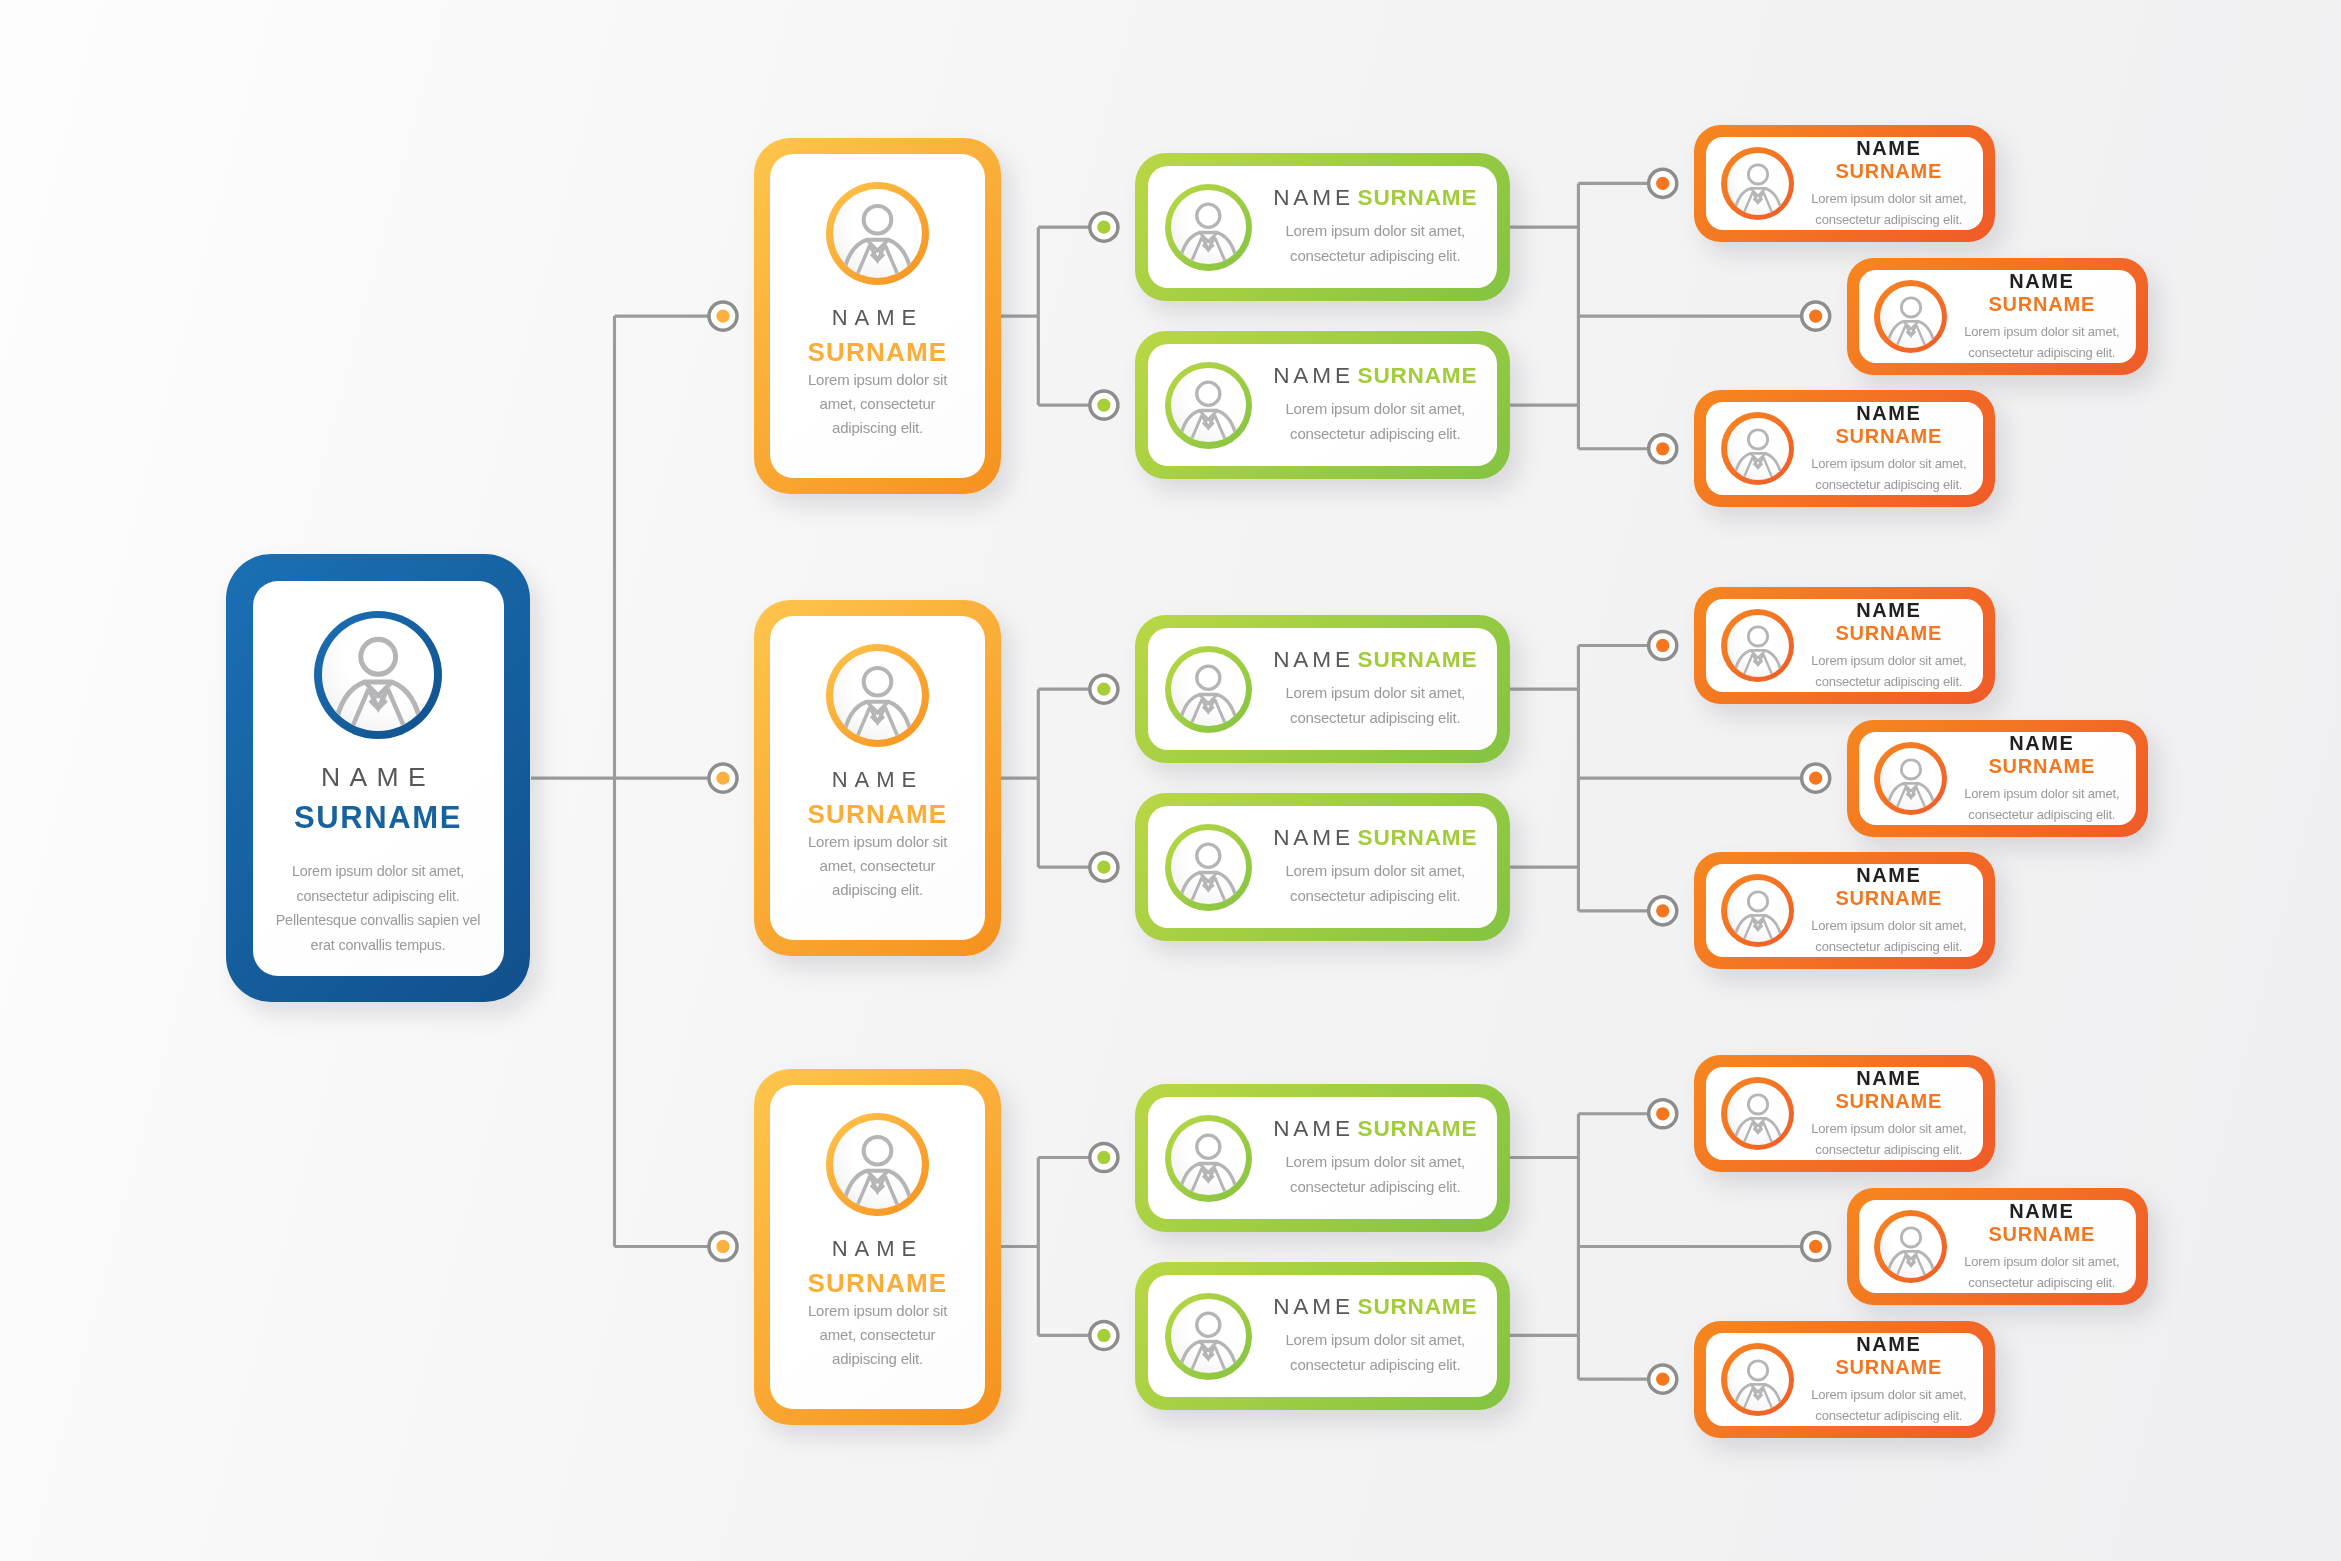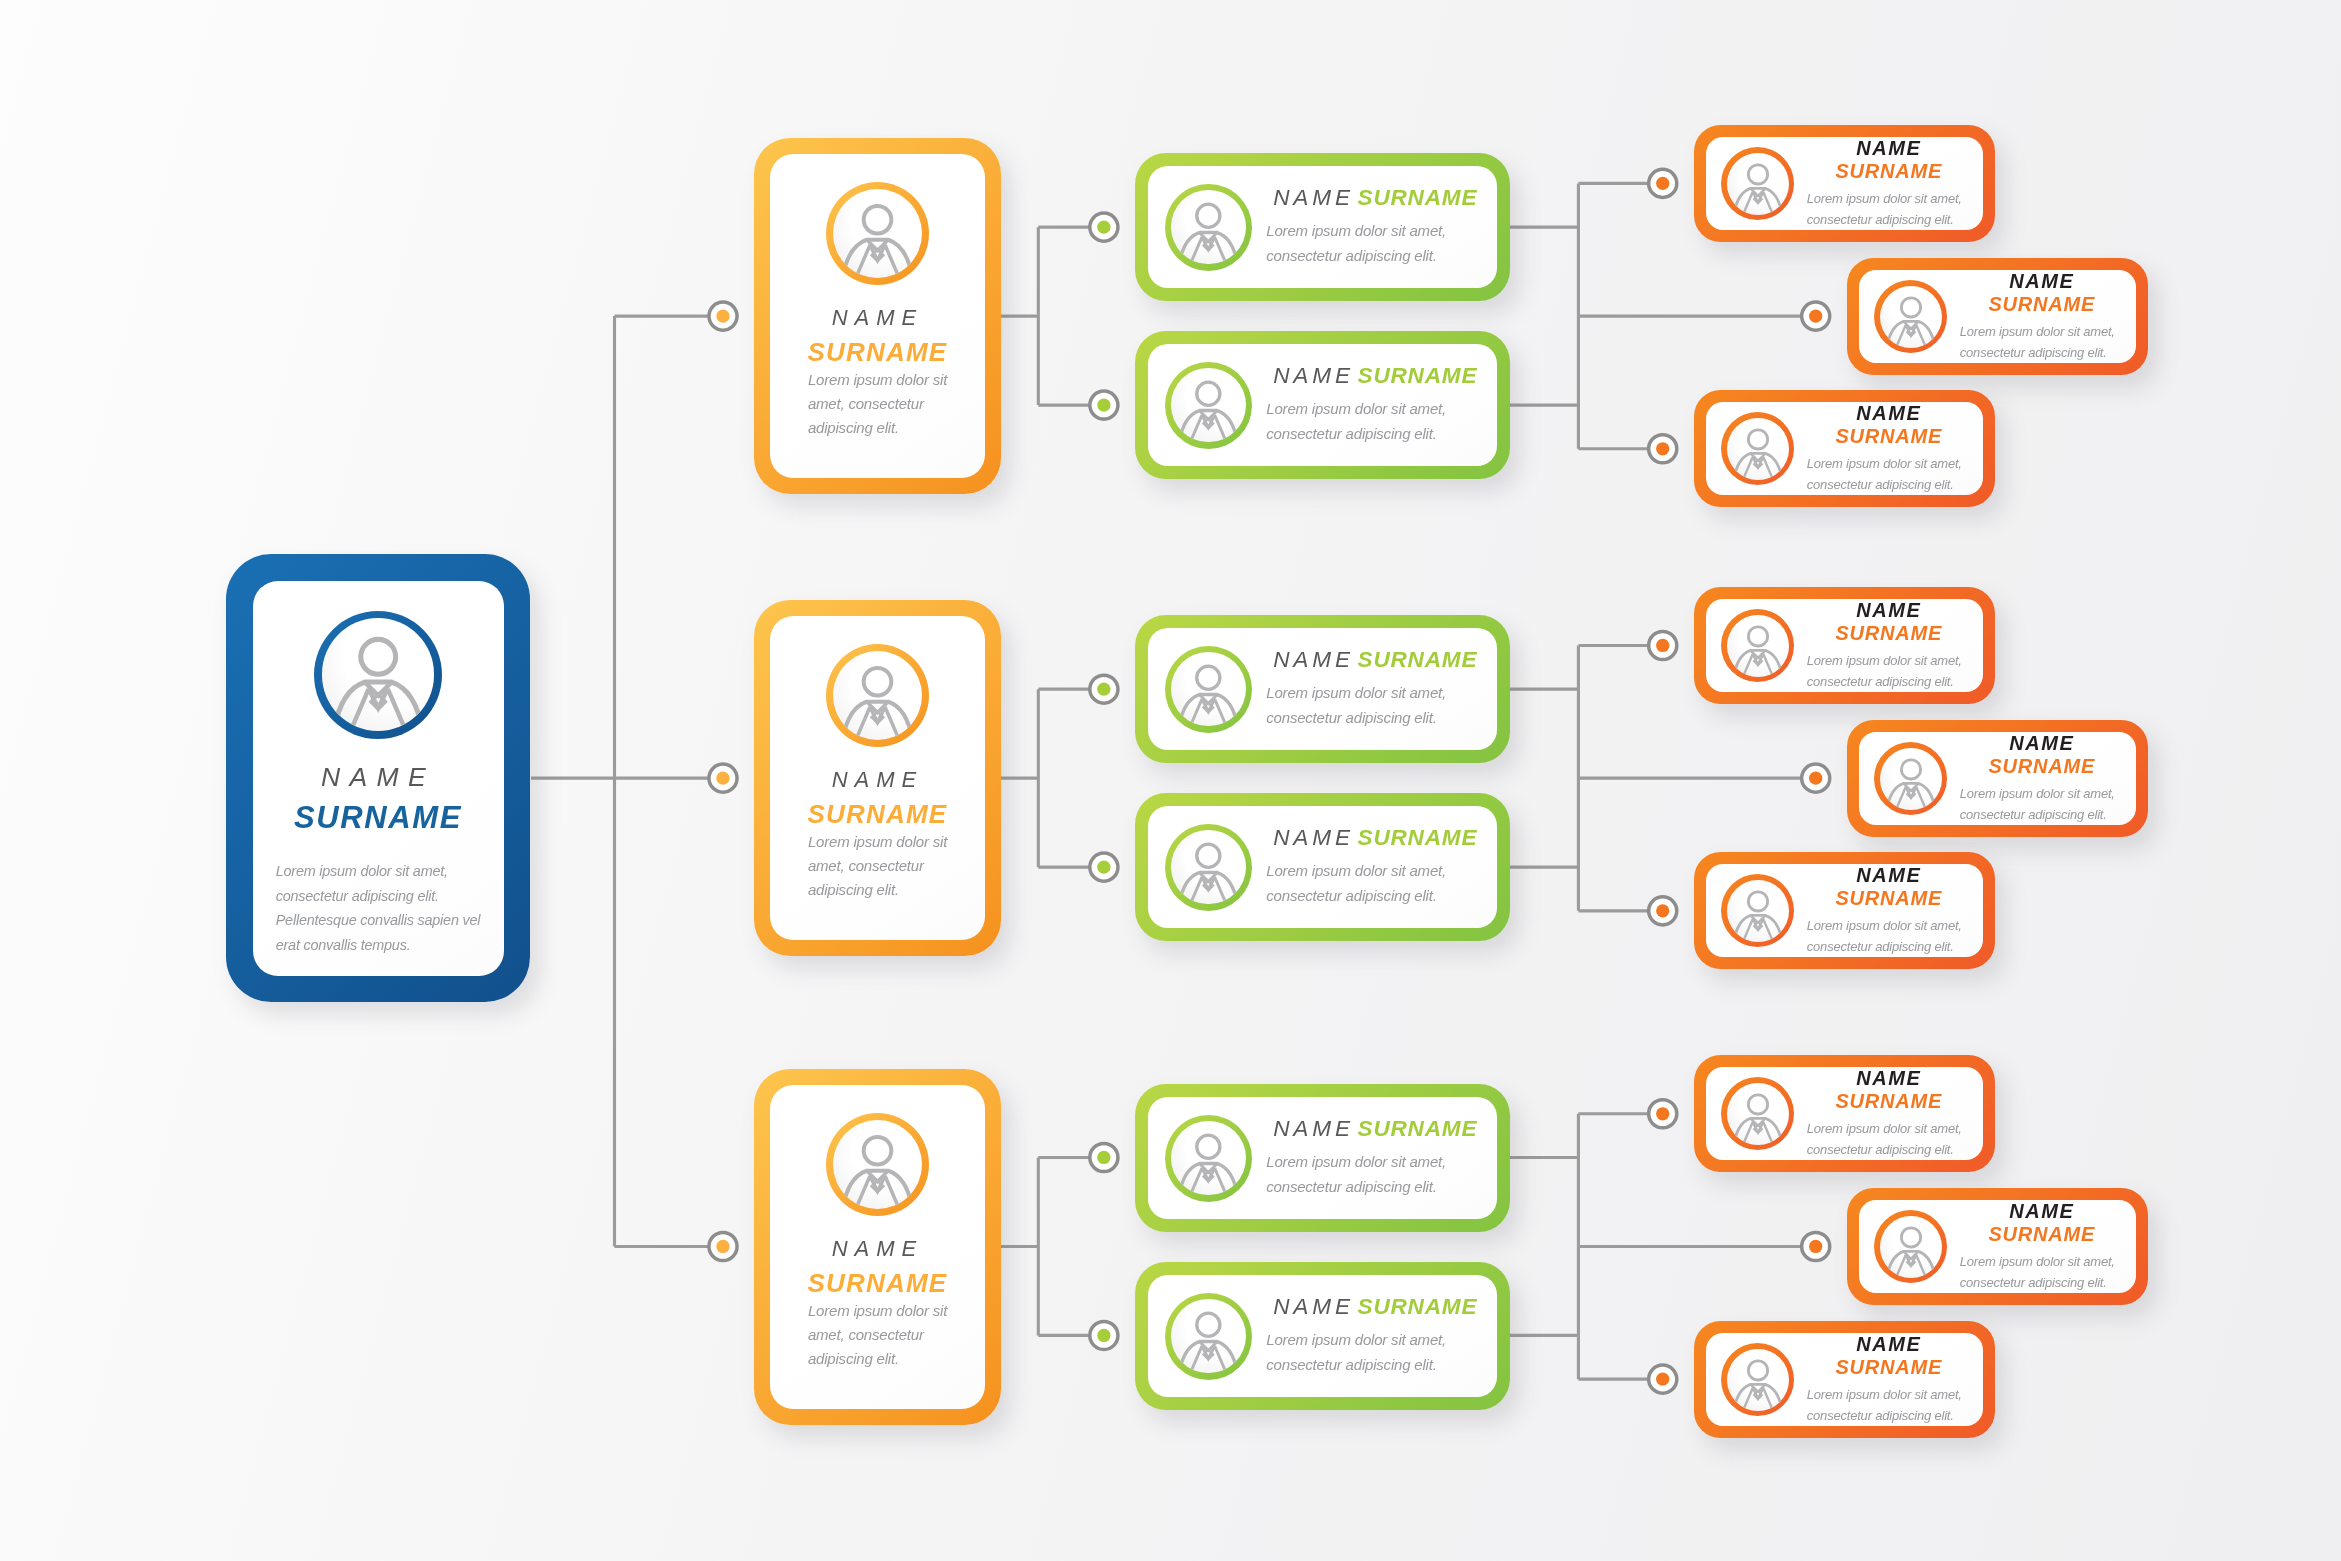--- a/index.html
+++ b/index.html
@@ -12,21 +12,21 @@
 
   
   #connectors{position:absolute;left:0;top:0;z-index:1;}
   .cline{stroke:var(--connector-line);stroke-width:4;fill:none;}
   .ring{fill:#ffffff;stroke:var(--node-ring-stroke);stroke-width:4.5;}
   .dot-manager{fill:var(--manager-dot);}
   .dot-member{fill:var(--member-dot);}
   .dot-report{fill:var(--report-dot);}
 
   
-  .card{position:absolute;z-index:2;box-shadow:9.4px 12.5px 22px rgba(105,105,115,.18);font-style:italic;}
+  .card{position:absolute;z-index:2;box-shadow:9.4px 12.5px 22px rgba(105,105,115,.18);}
   .card .inner{position:absolute;background:linear-gradient(145deg,#ffffff 60%,#fcfcfd 100%);display:flex;box-sizing:border-box;}
 
   .root-card{width:304px;height:448px;border-radius:45px;background:linear-gradient(135deg,var(--root-border-start),var(--root-border-end));}
   .root-card .inner{inset:26.5px;border-radius:25px;flex-direction:column;align-items:center;padding-top:30px;}
 
   .manager-card{width:247px;height:356px;border-radius:36px;background:linear-gradient(135deg,var(--manager-border-start),var(--manager-border-end));}
   .manager-card .inner{inset:15.6px;border-radius:23.4px;flex-direction:column;align-items:center;padding-top:28px;}
 
   .member-card{width:375px;height:148px;border-radius:31px;background:linear-gradient(135deg,var(--member-border-start),var(--member-border-end));}
   .member-card .inner{inset:13.3px;border-radius:20px;flex-direction:row;align-items:center;padding-left:17px;gap:14px;}
@@ -38,21 +38,21 @@
   .avatar{border-radius:50%;flex:0 0 auto;box-sizing:border-box;}
   .root-card .avatar{width:128px;height:128px;padding:7.8px;background:linear-gradient(135deg,var(--root-border-start),var(--root-border-end));}
   .manager-card .avatar{width:103px;height:103px;padding:7px;background:linear-gradient(135deg,var(--manager-border-start),var(--manager-border-end));}
   .member-card .avatar{width:87px;height:87px;padding:6.2px;background:linear-gradient(135deg,var(--member-border-start),var(--member-border-end));}
   .report-card .avatar{width:73px;height:73px;padding:5.5px;background:linear-gradient(135deg,var(--report-border-start),var(--report-border-end));}
   .avatar-inner{width:100%;height:100%;border-radius:50%;overflow:hidden;background:radial-gradient(circle at 62% 36%,#ffffff 46%,#ececee 100%);}
   svg.person{display:block;width:100%;height:100%;color:var(--avatar-glyph);}
 
   
   .nm{color:var(--name-text);}
-  .desc{color:var(--description-text);text-align:left;}
+  .desc{color:var(--description-text);text-align:center;}
 
   .root-card .nm{font-size:26.5px;letter-spacing:9.4px;margin-top:23.4px;}
   .root-card .sn{font-size:31px;font-weight:700;color:var(--root-surname);letter-spacing:1.6px;margin-top:7px;}
   .root-card .desc{margin-top:23.4px;font-size:14.4px;line-height:1.7;letter-spacing:-0.2px;}
 
   .manager-card .nm{font-size:22px;letter-spacing:7px;margin-top:20px;}
   .manager-card .sn{font-size:26px;font-weight:700;color:var(--manager-surname);letter-spacing:1.2px;margin-top:6.2px;}
   .manager-card .desc{font-size:15px;line-height:1.62;letter-spacing:-0.2px;}
 
   .htext{flex:1;text-align:center;padding-right:12.5px;}

